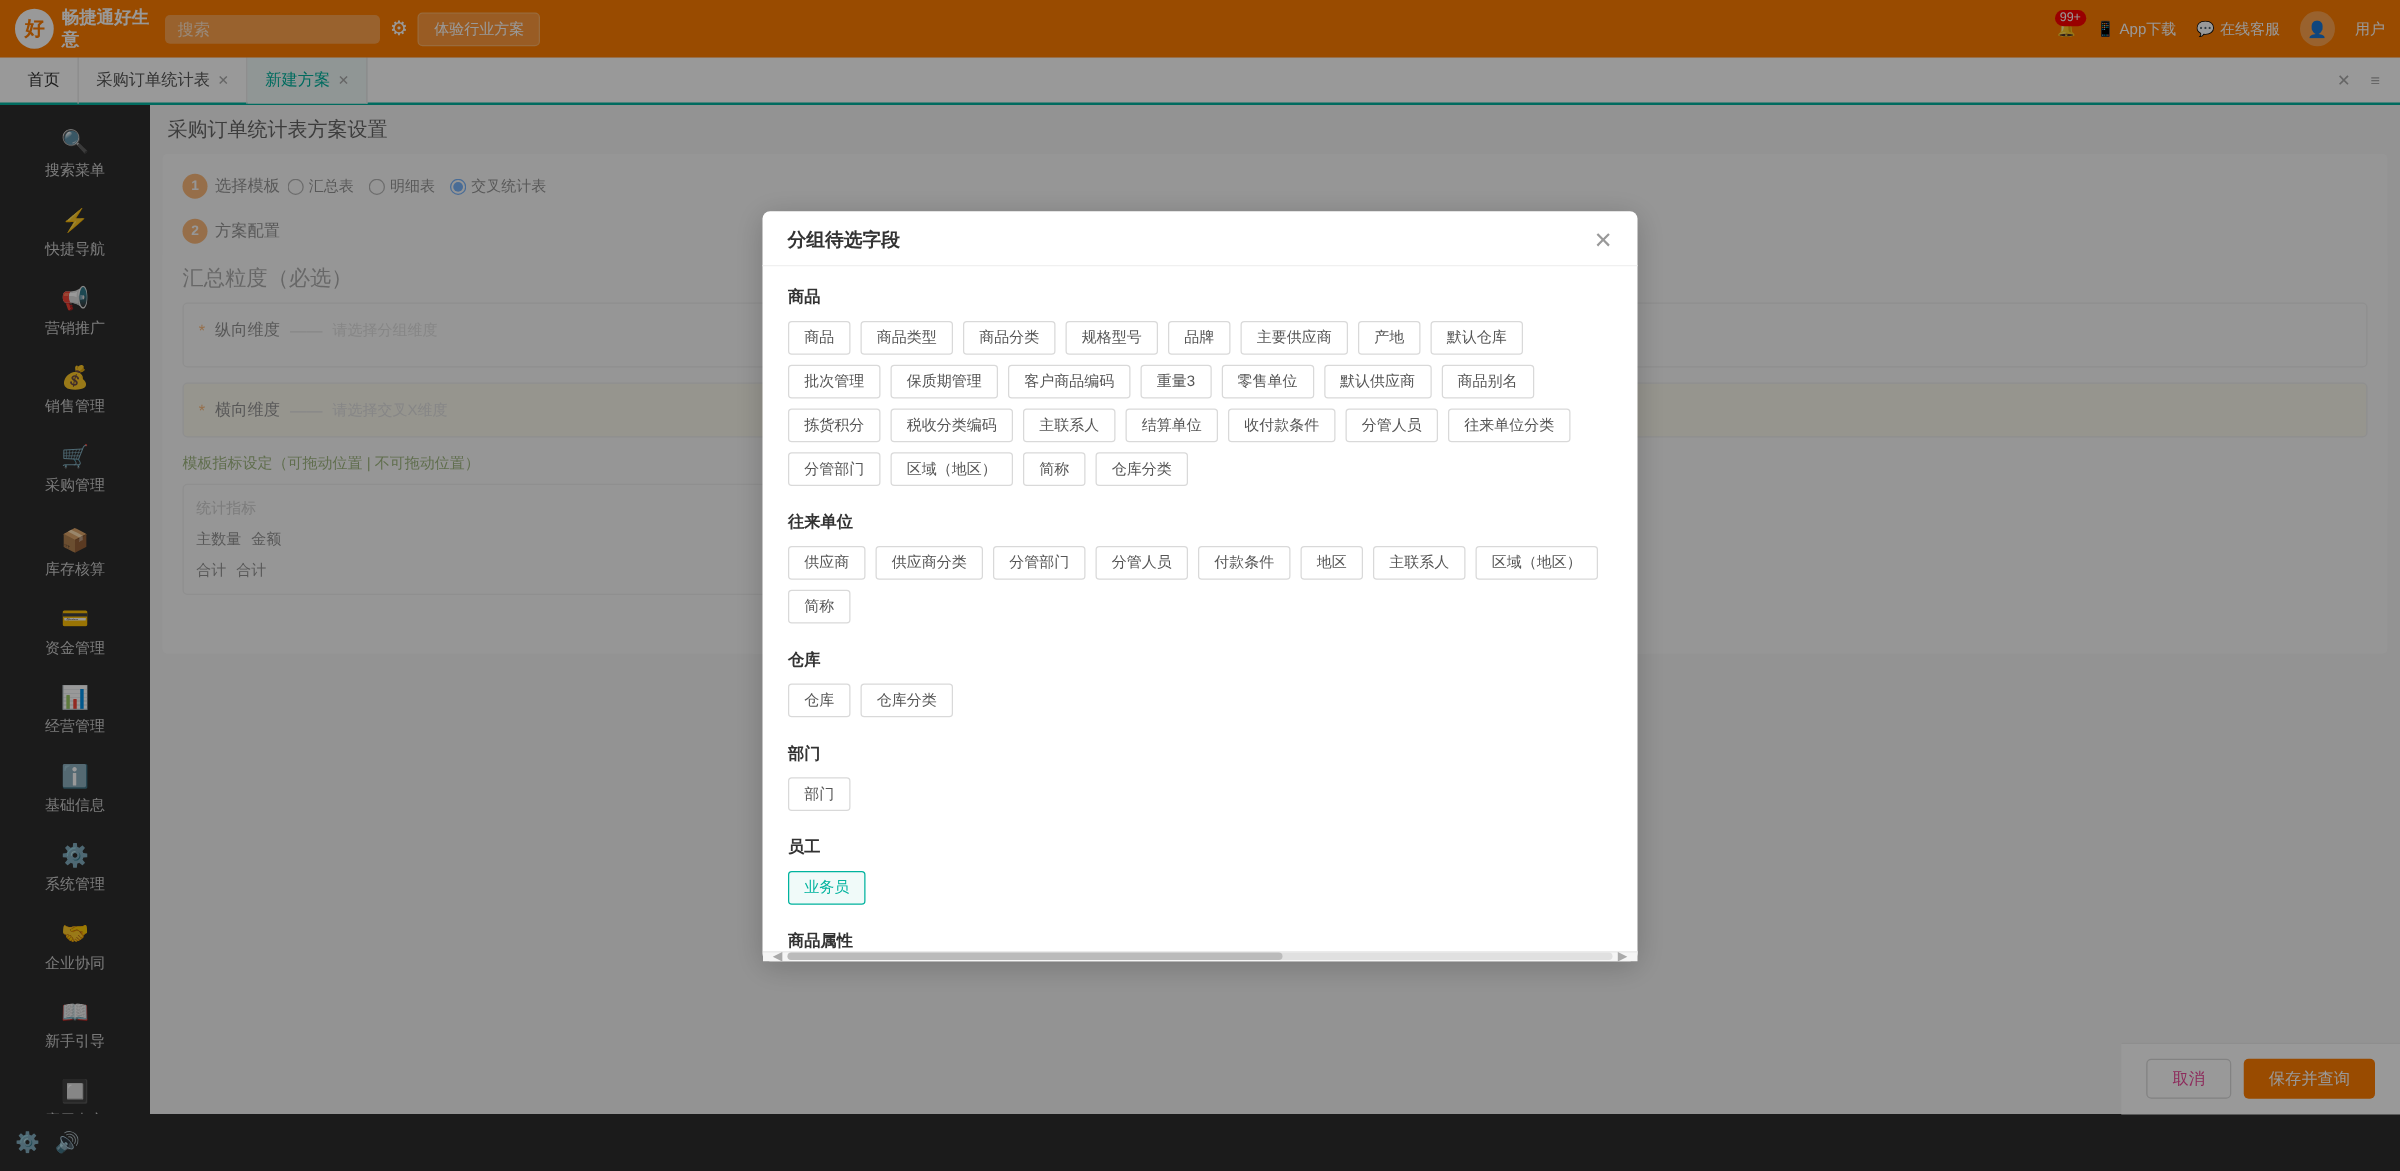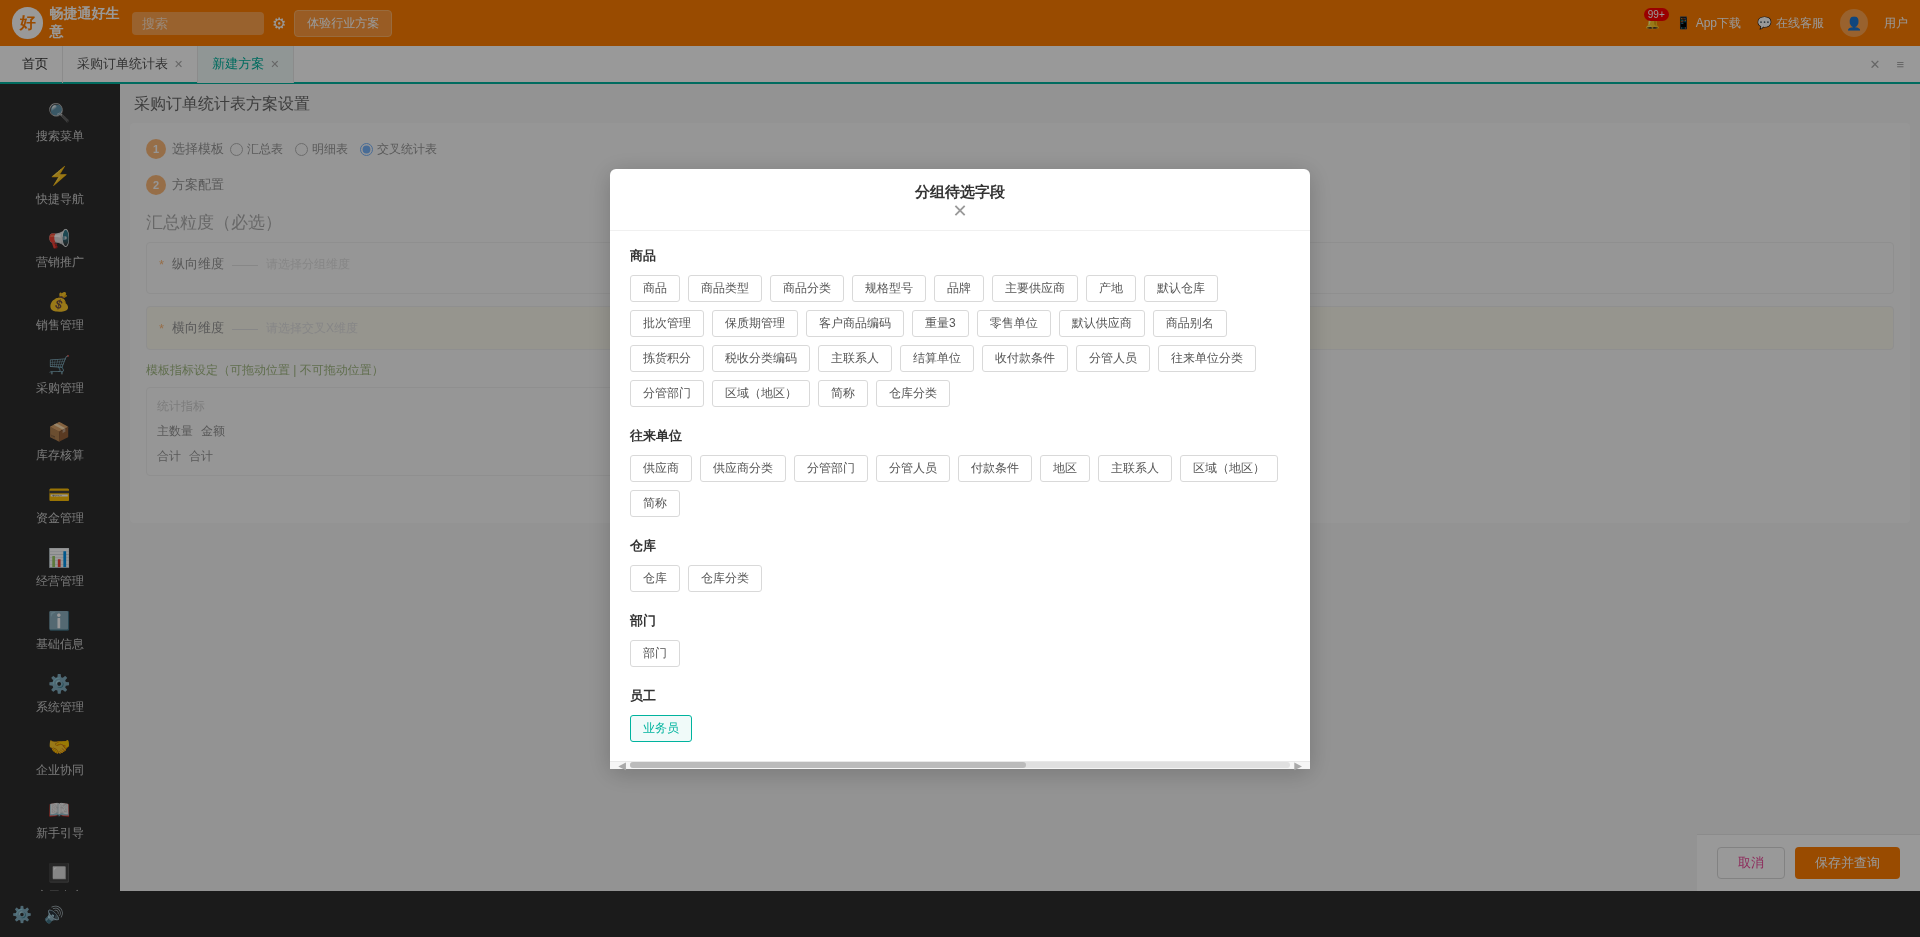--- a/index.html
+++ b/index.html
@@ -39,21 +39,21 @@
       display: flex;
       align-items: center;
       gap: 8px;
     }
     .search-bar {
       background: rgba(255,255,255,0.3);
       border: none;
       border-radius: 4px;
       padding: 4px 10px;
       color: white;
-      width: 132px;
+      width: 172px;
       font-size: 13px;
     }
     .search-bar::placeholder { color: rgba(255,255,255,0.7); }
     .gear-btn {
       background: none; border: none; color: white; cursor: pointer; font-size: 16px;
     }
     .trial-btn {
       background: #ff9a3c; border: 1px solid #ffb366; border-radius: 4px;
       color: white; padding: 4px 12px; cursor: pointer; font-size: 12px;
     }
@@ -220,21 +220,20 @@
       display: flex;
       flex-direction: column;
       box-shadow: 0 4px 24px rgba(0,0,0,0.2);
     }
     .modal-header {
       display: flex;
       align-items: center;
       justify-content: space-between;
       padding: 14px 20px 10px;
       border-bottom: 1px solid #f0f0f0;
-      flex-direction: column;
     }
     .modal-title {
       font-size: 15px;
       font-weight: 600;
       color: #333;
     }
     .modal-close {
       cursor: pointer;
       color: #999;
       font-size: 18px;
@@ -573,20 +572,24 @@
         </div>
       </div>
 
       <div class="field-section">
         <div class="section-title">员工</div>
         <div class="field-grid">
           <button class="field-tag selected">业务员</button>
         </div>
       </div>
 
+      <div class="field-section">
+        <div class="section-title">商品属性</div>
+
+      </div>
 
     </div>
     <div class="modal-footer-bar">
       <div style="width:16px; text-align:center; color:#aaa; font-size:10px;">◀</div>
       <div class="h-scrollbar">
         <div class="h-scrollbar-thumb"></div>
       </div>
       <div style="width:16px; text-align:center; color:#aaa; font-size:10px;">▶</div>
     </div>
   </div>

